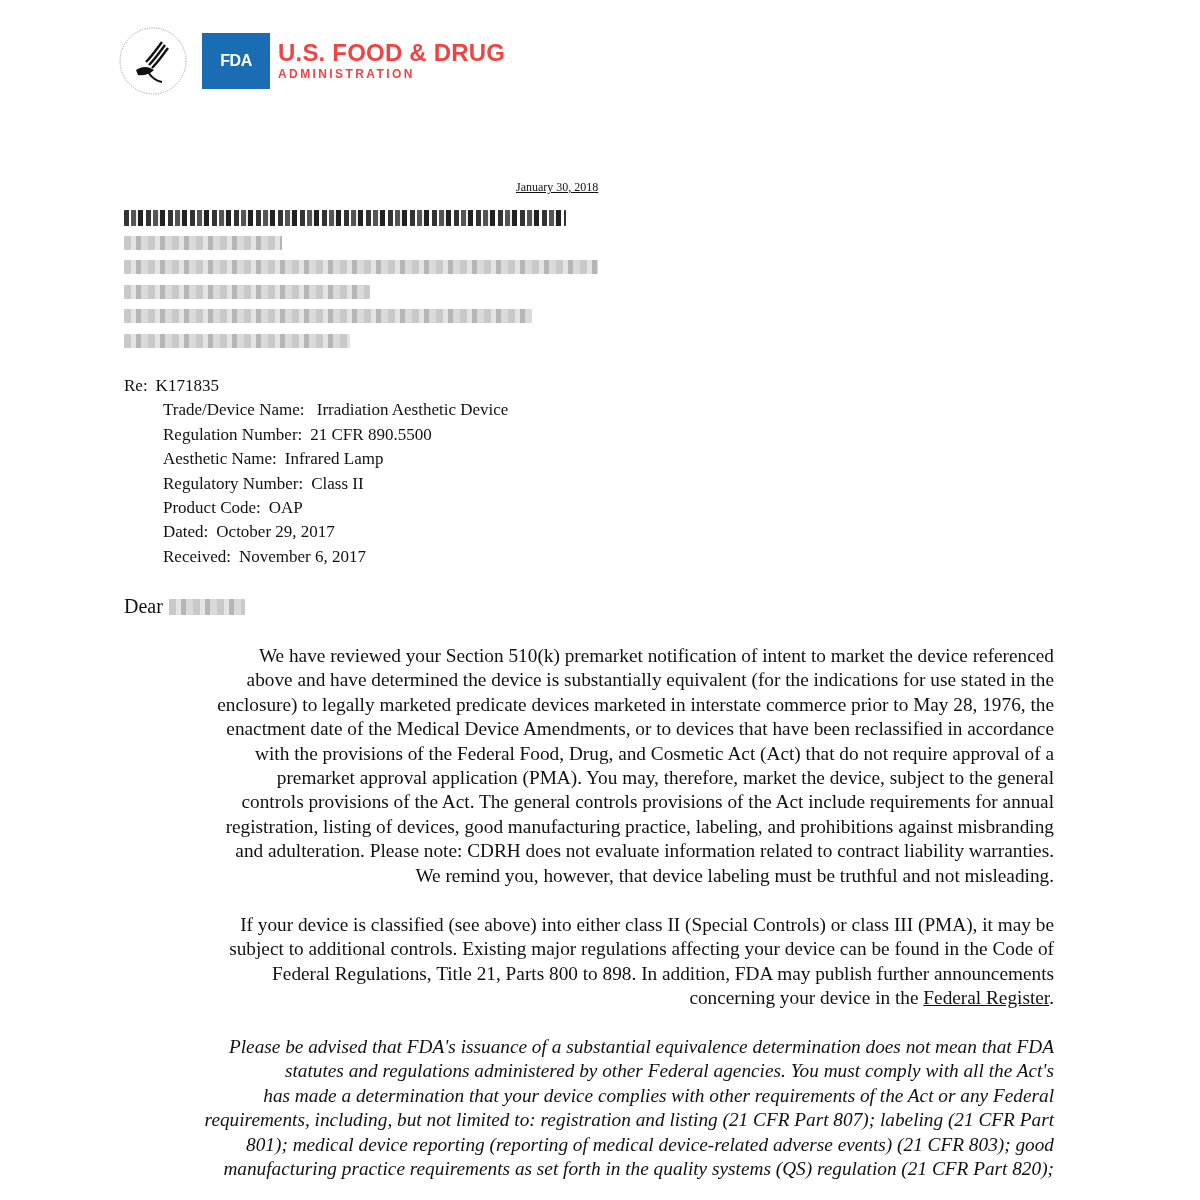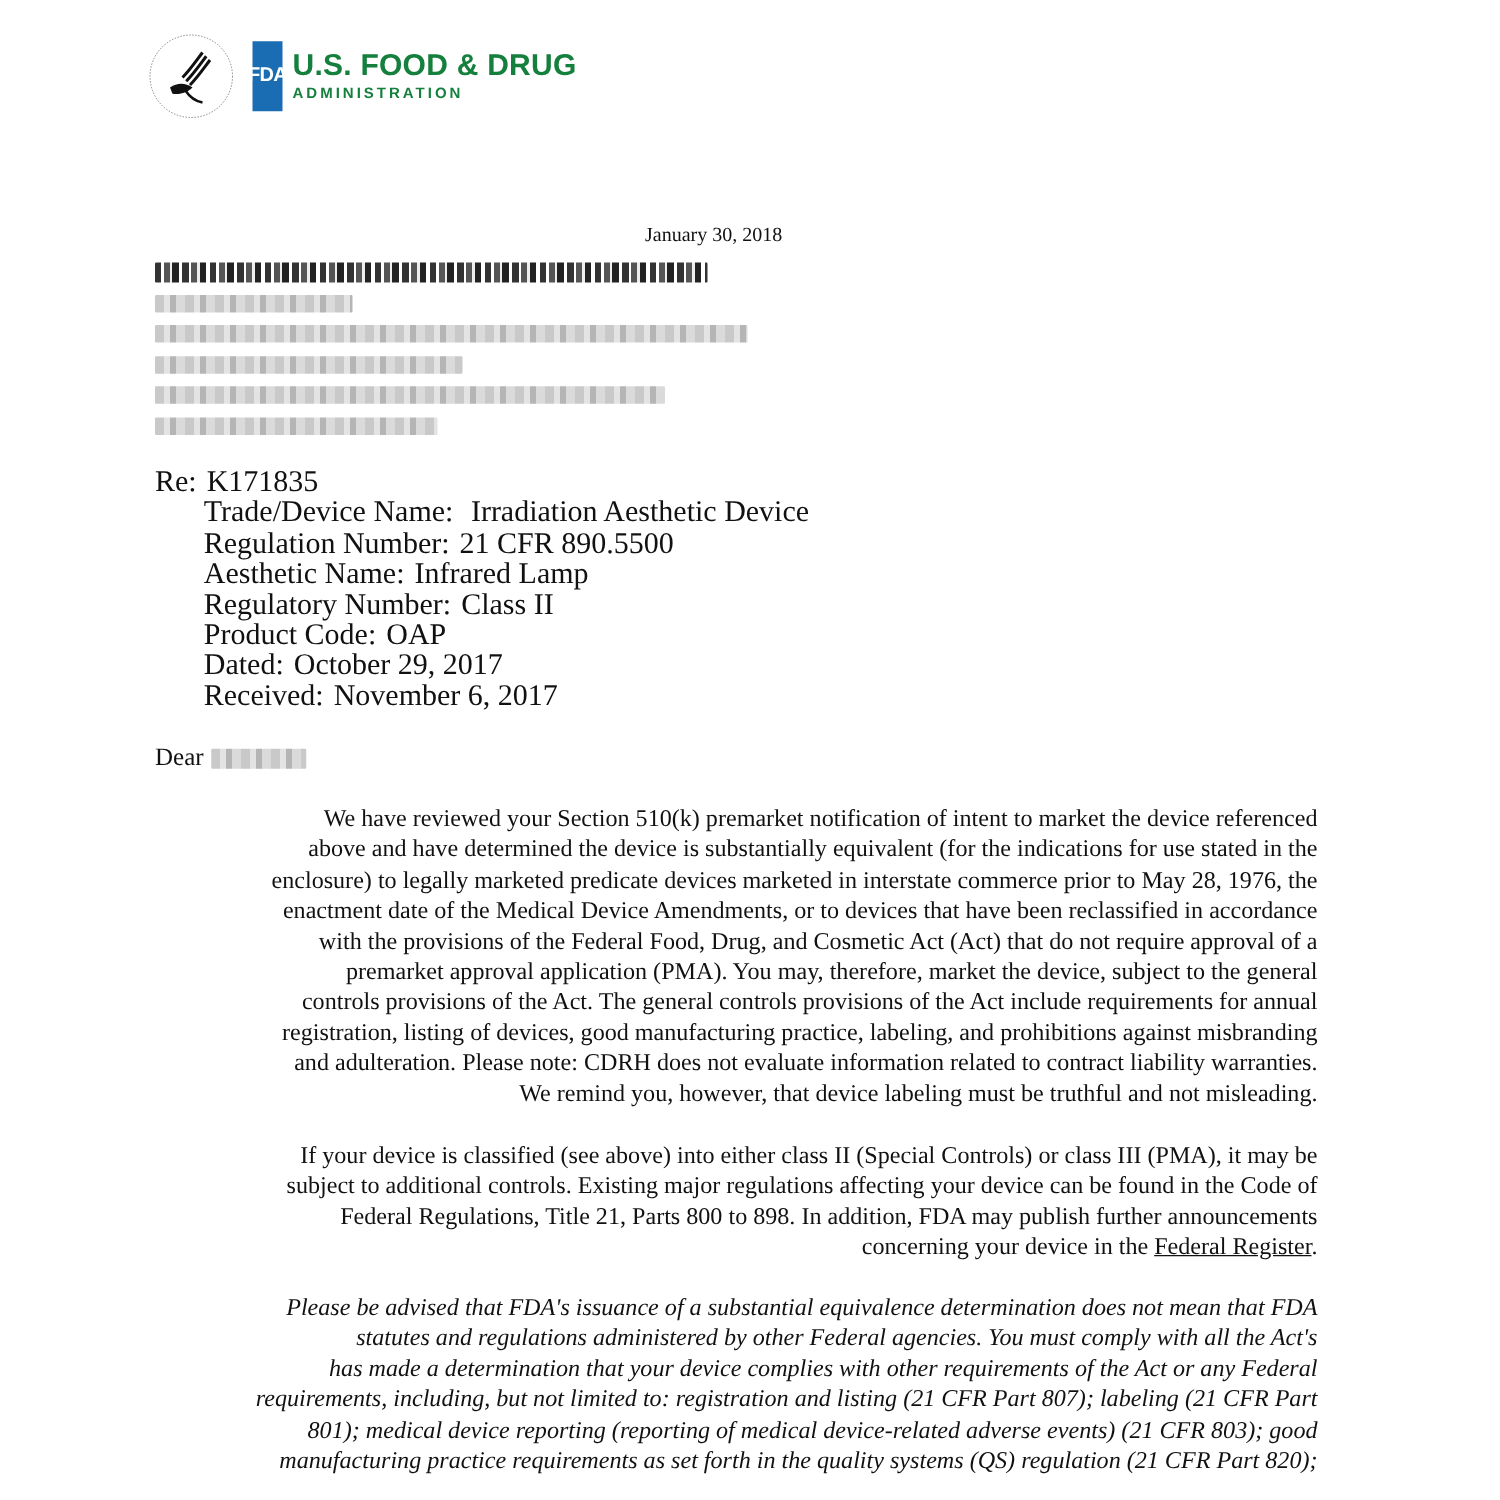--- a/index.html
+++ b/index.html
@@ -1,33 +1,33 @@
 <!DOCTYPE html>
 <html><head>
 <meta charset="utf-8">
 <style>
   html, body { margin:0; padding:0; background:#ffffff; }
   body { width:1200px; height:1200px; position:relative; overflow:hidden;
          font-family: "Liberation Serif", "DejaVu Serif", serif; color:#111; }
   .letterhead { position:absolute; left:118px; top:26px; height:70px; display:flex; align-items:center; }
   .hhs-seal { width:70px; height:70px; margin-right:14px; }
-  .fda-box { width:24px; height:56px; background:#1a6db3; color:#fff; display:flex; align-items:center; justify-content:center;
+  .fda-box { width:68px; height:56px; background:#1a6db3; color:#fff; display:flex; align-items:center; justify-content:center;
              font-family:"Liberation Sans","DejaVu Sans",sans-serif; font-weight:bold; font-size:16px; letter-spacing:-0.5px; margin-right:8px; }
-  .fda-text { display:flex; flex-direction:column; font-family:"Liberation Sans","DejaVu Sans",sans-serif; color:#15803d; }
+  .fda-text { display:flex; flex-direction:column; font-family:"Liberation Sans","DejaVu Sans",sans-serif; color:#ef4444; }
   .fda-title { font-weight:bold; font-size:24px; line-height:26px; letter-spacing:0.2px; }
   .fda-sub { font-size:12px; letter-spacing:2.4px; line-height:16px; font-weight:bold; }
 
-  .date { position:absolute; left:516px; top:180px; font-size:16px; }
+  .date { position:absolute; left:516px; top:180px; font-size:12px;text-decoration:underline; }
   .address { position:absolute; left:124px; top:206px; }
   .addr-line { height:24.5px; display:flex; align-items:center; }
   .redact { display:inline-block; height:14px; border-radius:1px;
             background: repeating-linear-gradient(90deg, #c9c9c9 0 7px, #e3e3e3 7px 12px, #b5b5b5 12px 17px, #dadada 17px 24px); }
   .redact.dark { background: repeating-linear-gradient(90deg, #333 0 5px, #fff 5px 7px, #555 7px 12px, #eee 12px 14px, #222 14px 19px, #fff 19px 22px); height:16px; }
 
-  .re-block { position:absolute; left:124px; top:374px; font-size:24px; line-height:24.4px; }
+  .re-block { position:absolute; left:124px; top:374px; font-size:17px; line-height:24.4px; }
   .re-block .row { white-space:nowrap; }
   .re-block .indent { padding-left:39px; }
   .lbl { margin-right:8px; }
 
   .salutation { position:absolute; left:124px; top:595px; font-size:20px; display:flex; align-items:center;justify-content:center; }
   .salutation .redact { width:76px; margin-left:6px; height:16px; }
 
   .para { position:absolute; left:124px; width:930px; font-size:19.3px; line-height:24.4px; }
   .para .ln { white-space:nowrap;text-align:right; }
   .p1 { top:644px; }

